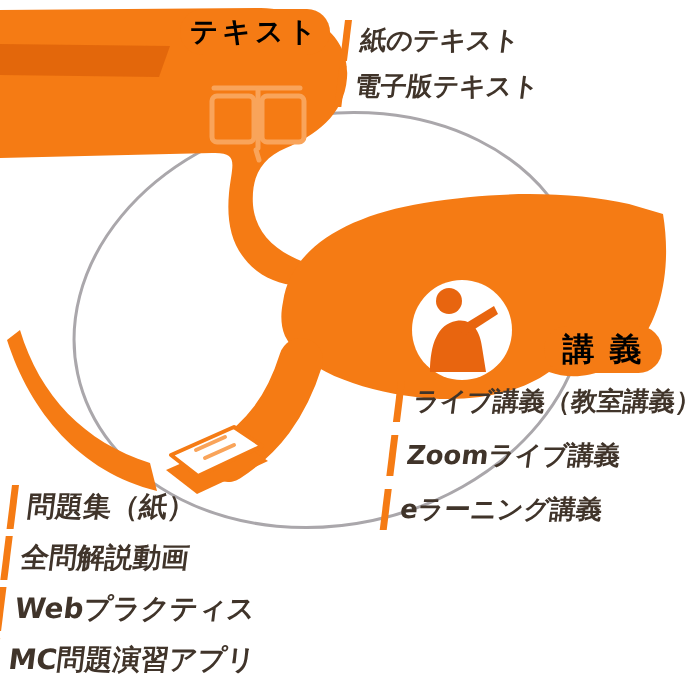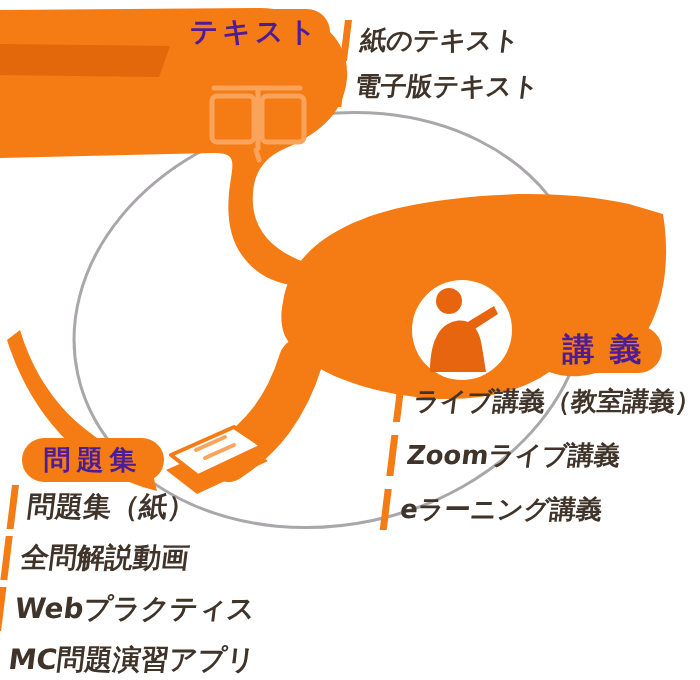--- a/index.html
+++ b/index.html
@@ -7,21 +7,21 @@
     width:700px;height:680px;
     background:#ffffff;
     font-family:"DejaVu Sans",sans-serif;
     position:relative;overflow:hidden;
   }
   .stage{position:absolute;left:0;top:0;width:700px;height:680px;}
   .stage svg{position:absolute;left:0;top:0;}
 
   .pill{
     position:absolute;
-    background:#f57b14;color:#4c1d95;
+    background:#f57b14;color:#000000;
     font-weight:bold;
     display:flex;align-items:center;justify-content:center;
     border-radius:26px;
     white-space:nowrap;
   }
   .pill-text{left:180px;top:9px;width:150px;height:46px;font-size:28px;letter-spacing:4px;}
   .pill-lecture{left:544px;top:326px;width:118px;height:47px;font-size:32px;letter-spacing:2px;}
   .pill-workbook{left:22px;top:438px;width:142px;height:44px;font-size:27px;letter-spacing:6px;}
 
   .list{
@@ -86,23 +86,20 @@
       <path d="M196,450 L225,437 M205,458 L234,445" stroke="#f9a45a" stroke-width="4" fill="none" stroke-linecap="round"></path>
     </g>
   </svg>
 
   <div class="pill pill-text">
     <span>テキスト</span>
   </div>
   <div class="pill pill-lecture">
     <span>講 義</span>
   </div>
-  <div class="pill pill-workbook">
-    <span>問題集</span>
-  </div>
 
   <div class="list list-top">
     <div class="item">紙のテキスト</div>
     <div class="item">電子版テキスト</div>
   </div>
 
   <div class="list list-lecture">
     <div class="item">ライブ講義（教室講義）</div>
     <div class="item">Zoomライブ講義</div>
     <div class="item">eラーニング講義</div>

